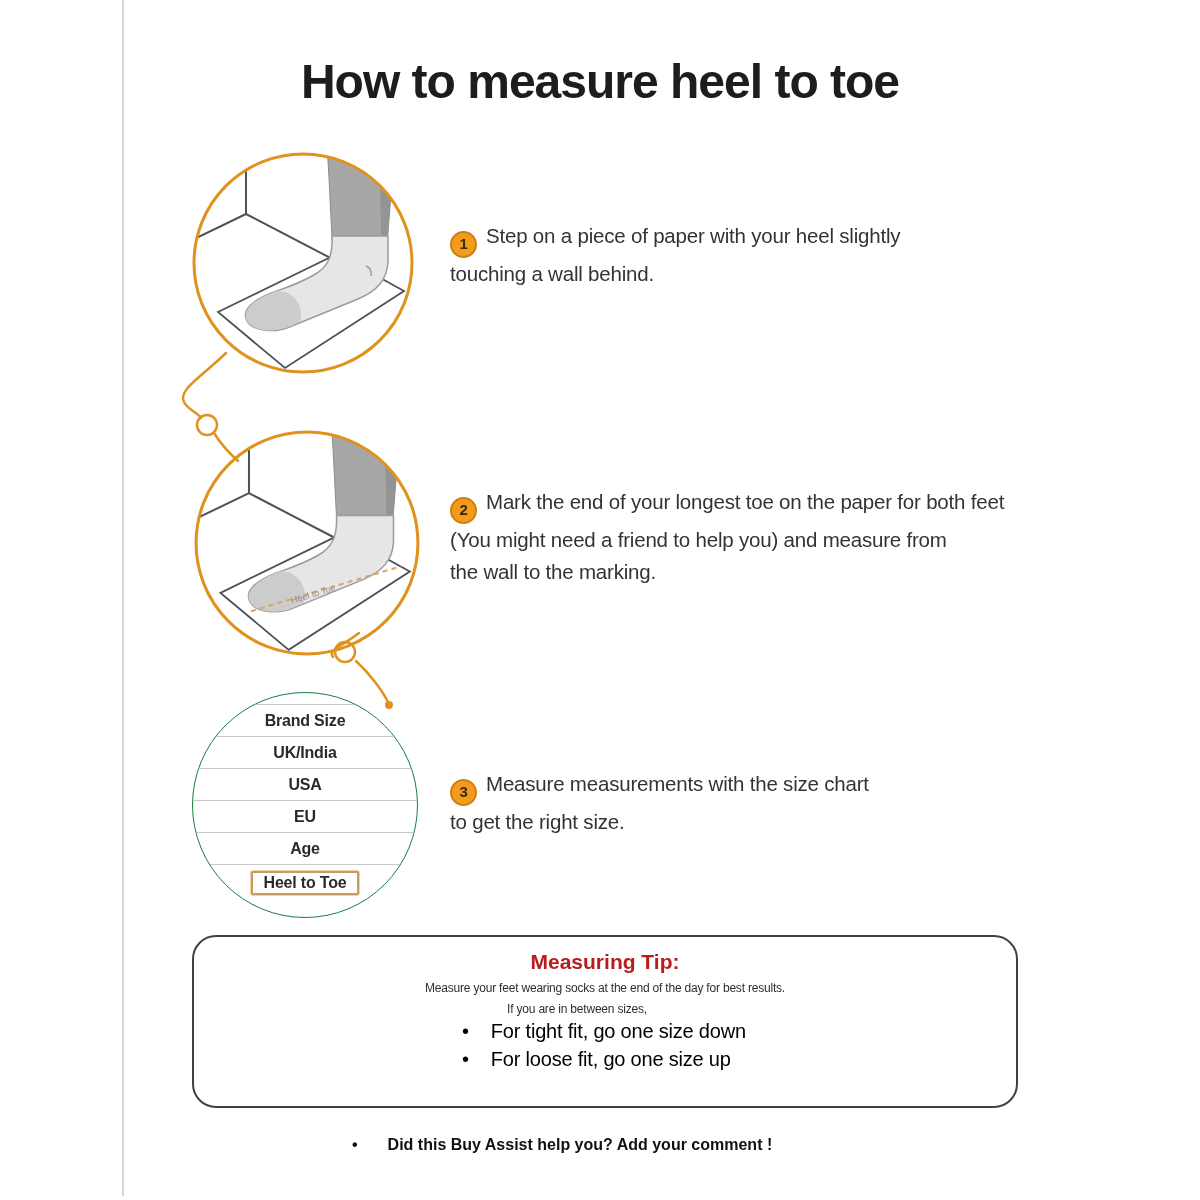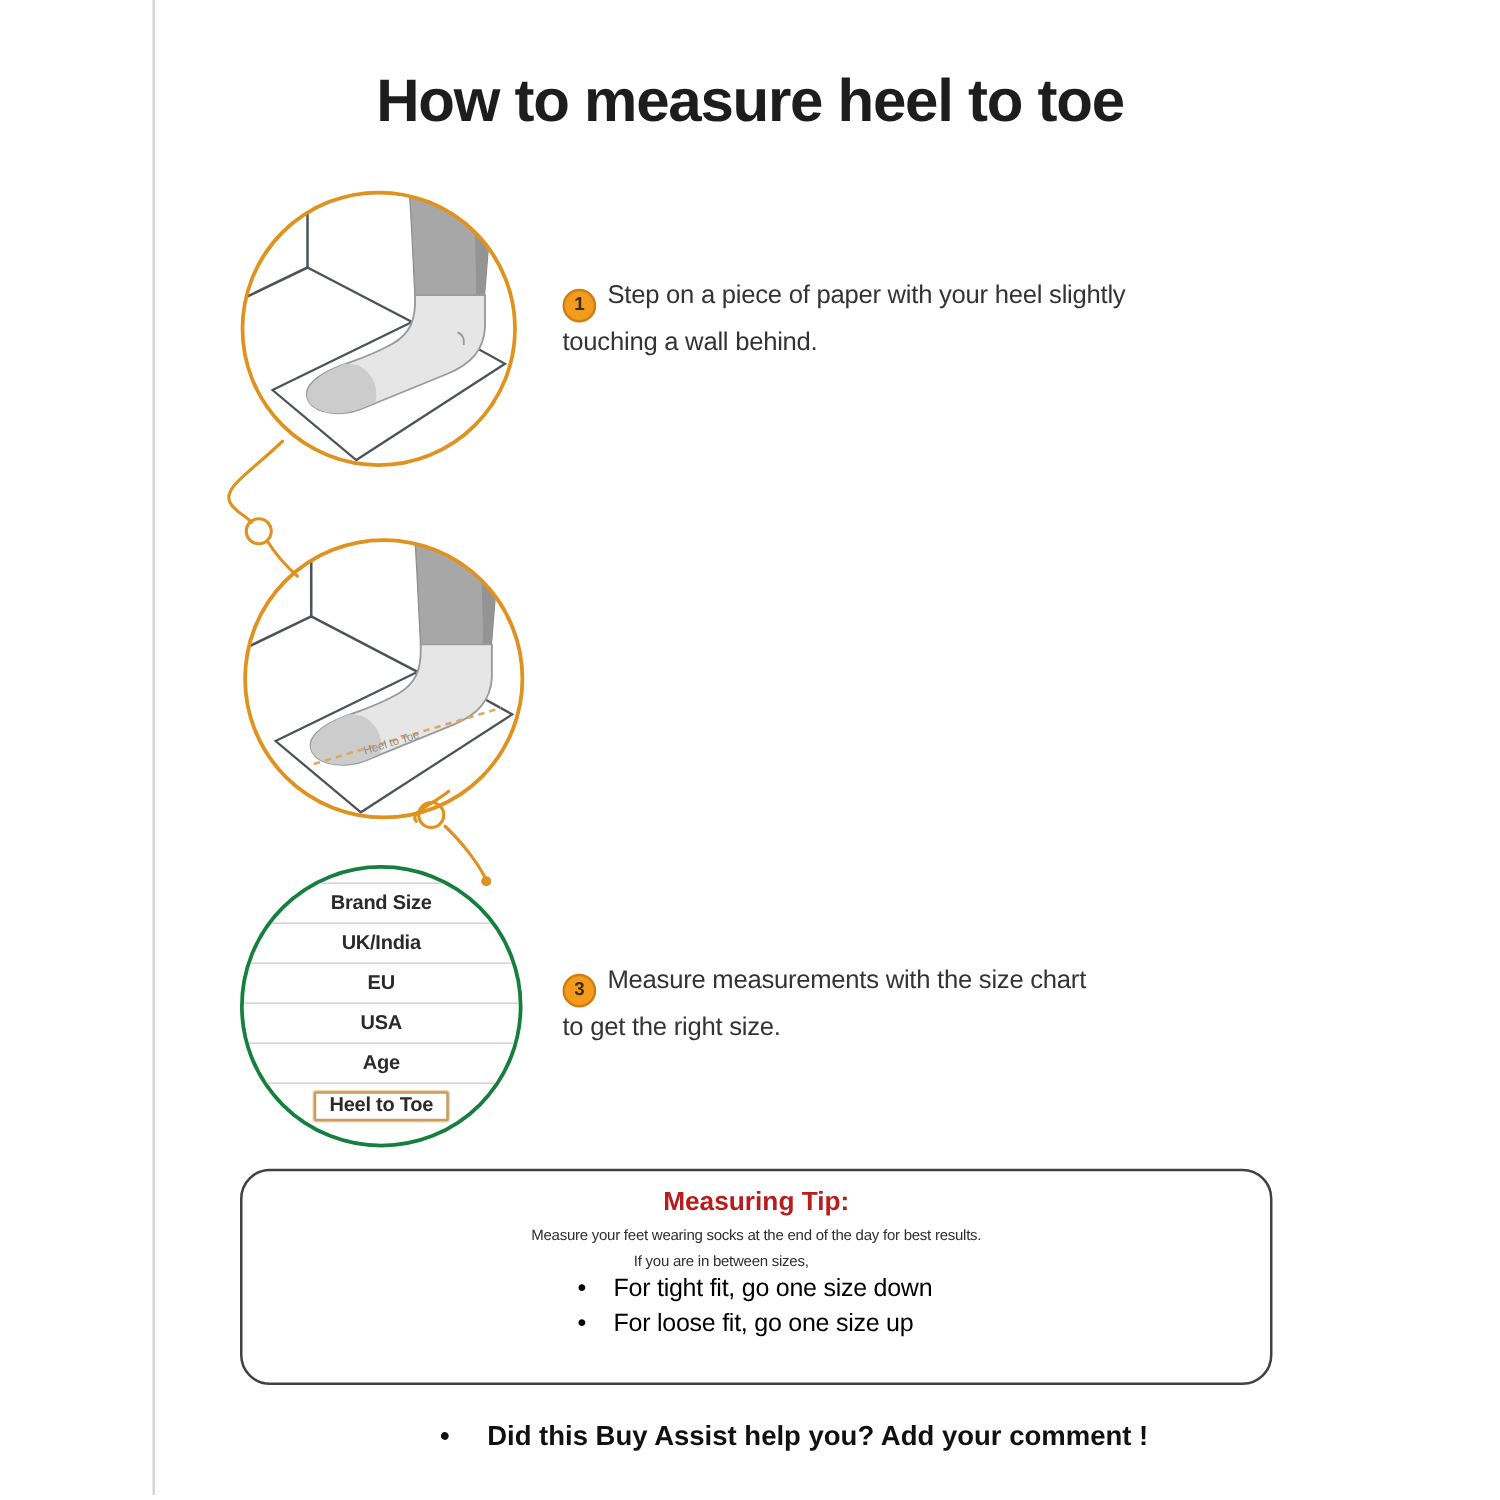--- a/index.html
+++ b/index.html
@@ -9,21 +9,21 @@
   .page-title{position:absolute;left:0;top:54px;width:1200px;text-align:center;
         font-size:48px;font-weight:bold;letter-spacing:-1px;color:#1d1d1d;}
 
   
   .illus{position:absolute;}
   .illus.c1{left:190px;top:150px;}
   .illus.c2{left:192px;top:428px;}
 
   
   .size-circle{position:absolute;left:192px;top:692px;width:226px;height:226px;box-sizing:border-box;
-        border:3px solid #15803d;border-radius:50%;background:#fff;overflow:hidden;}
+        border:1px solid #15803d;border-radius:50%;background:#fff;overflow:hidden;}
   .chart-rows{position:absolute;left:0;top:11px;width:100%;}
   .srow{height:31px;border-top:1px solid #c9c9c9;display:flex;align-items:center;justify-content:center;
         font-size:16px;font-weight:bold;color:#2a2a2a;letter-spacing:-0.2px;}
   .srow.chip-row{height:36px;}
   .chip{display:inline-block;border:2px solid #c89b5f;box-shadow:0 0 0 1px #ecd3ab;border-radius:2px;
         padding:1px 11px;background:#fff;font-size:16px;font-weight:bold;color:#2a2a2a;}
 
   
   .step{position:absolute;}
   .step.s1{left:450px;top:220px;}
@@ -39,21 +39,21 @@
         border:2px solid #414141;border-radius:24px;background:#fff;text-align:center;}
   .tip-title{margin-top:13px;font-size:21px;font-weight:bold;color:#b91c1c;}
   .tip-line{margin-top:7px;font-size:12px;color:#2e2e2e;letter-spacing:-0.2px;}
   .tip-line.shift{transform:translateX(-28px);}
   .tip-bullets{margin:2px 0 0 268px;width:max-content;text-align:left;}
   .tip-bullet{font-size:20px;line-height:27.5px;color:#000000;letter-spacing:-0.2px;}
   .tip-bullet::before{content:"\2022";margin-right:22px;}
 
   
   .footer-note{position:absolute;left:352px;top:1136px;display:flex;align-items:flex-end;
-        font-size:22px;font-weight:bold;color:#111;}
+        font-size:16px;font-weight:bold;color:#111;}
   .footer-note::before{content:"\2022";margin-right:30px;font-weight:bold;}
 
   .connectors{position:absolute;left:0;top:0;pointer-events:none;}
 </style>
 </head>
 <body>
 
 <div class="page">
 
   <div class="left-rule"></div>
@@ -118,36 +118,43 @@
       <line x1="58" y1="180" x2="205" y2="136" stroke="#dca763" stroke-width="2" stroke-dasharray="5,4"></line>
       <text x="120" y="166" transform="rotate(-17 120 166)" text-anchor="middle" font-size="9" fill="#8f8f8f">Heel to Toe</text>
     </g>
     <circle cx="113" cy="113" r="109" fill="none" stroke="#E0921E" stroke-width="3"></circle>
   </svg>
 
   <div class="size-circle">
     <div class="chart-rows">
       <div class="srow">Brand Size</div>
       <div class="srow">UK/India</div>
+      <div class="srow">USA</div>
       <div class="srow">EU</div>
-      <div class="srow">USA</div>
       <div class="srow">Age</div>
       <div class="srow chip-row">
         <span class="chip">Heel to Toe</span>
       </div>
     </div>
   </div>
 
   <div class="step s1">
     <div class="line">
       <span class="badge">1</span><span>Step on a piece of paper with your heel slightly</span>
     </div>
     <div class="line">touching a wall behind.</div>
   </div>
 
+  <div class="step s2">
+    <div class="line">
+      <span class="badge">2</span><span>Mark the end of your longest toe on the paper for both feet</span>
+    </div>
+    <div class="line">(You might need a friend to help you) and measure from</div>
+    <div class="line">the wall to the marking.</div>
+  </div>
 
   <div class="step s3">
     <div class="line">
       <span class="badge">3</span><span>Measure measurements with the size chart</span>
     </div>
     <div class="line">to get the right size.</div>
   </div>
 
   <div class="tip-box">
     <div class="tip-title">Measuring Tip:</div>

